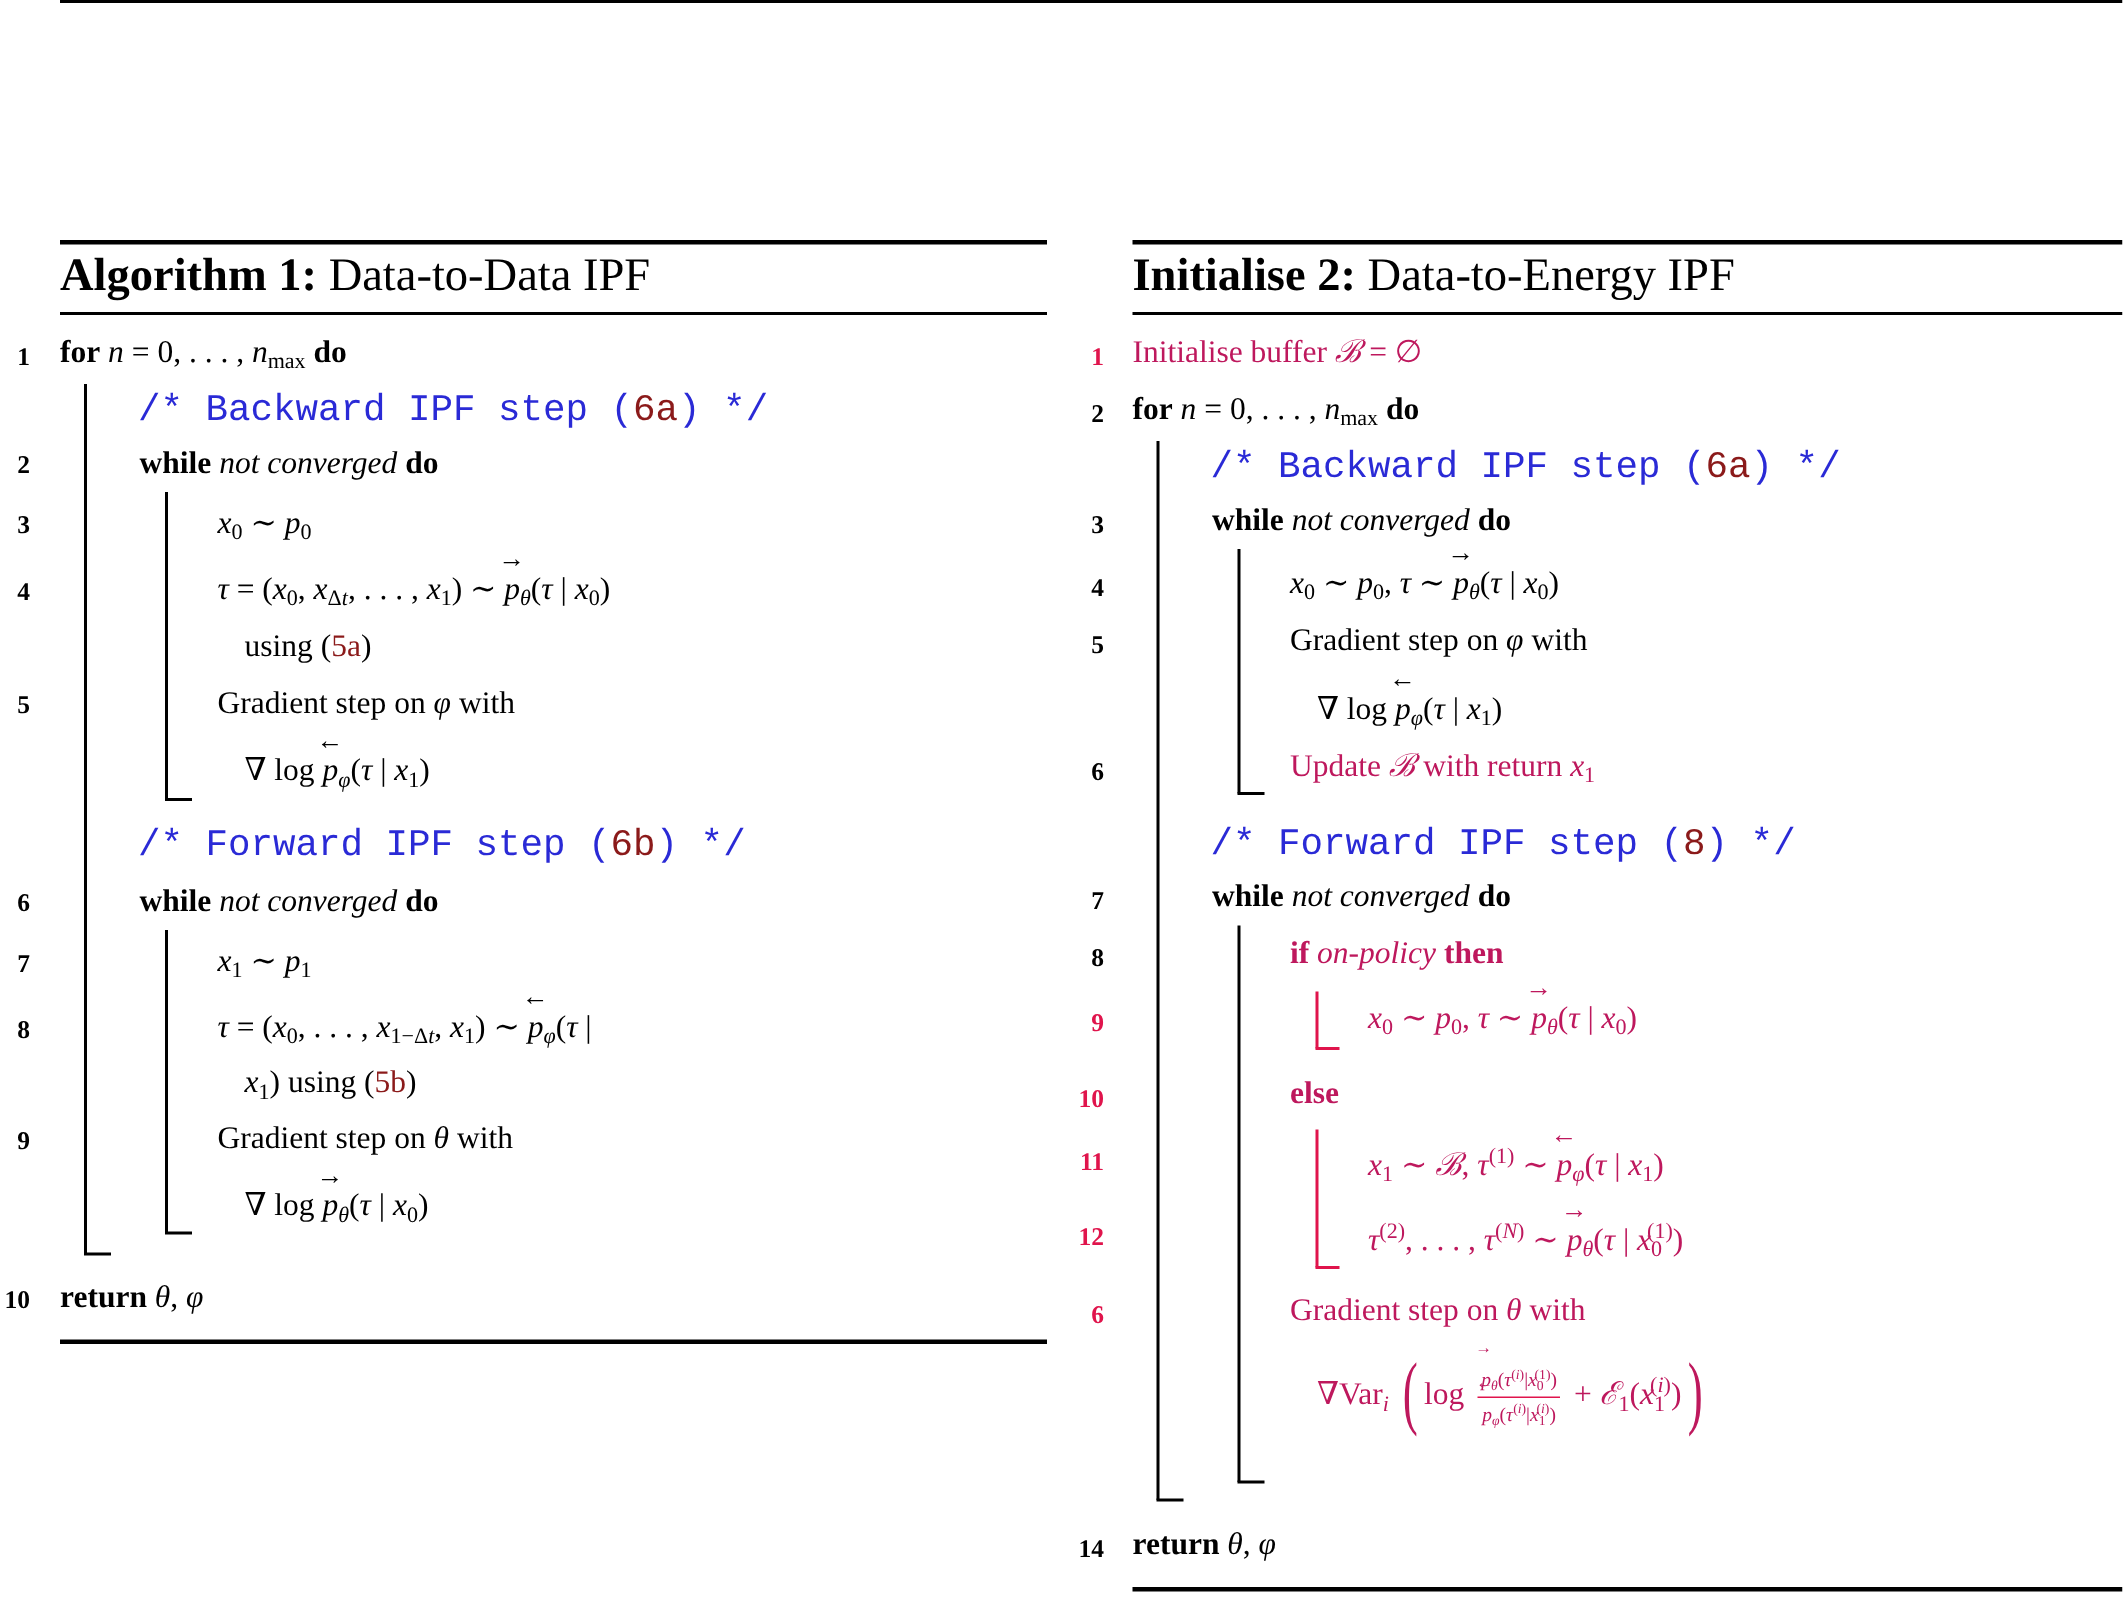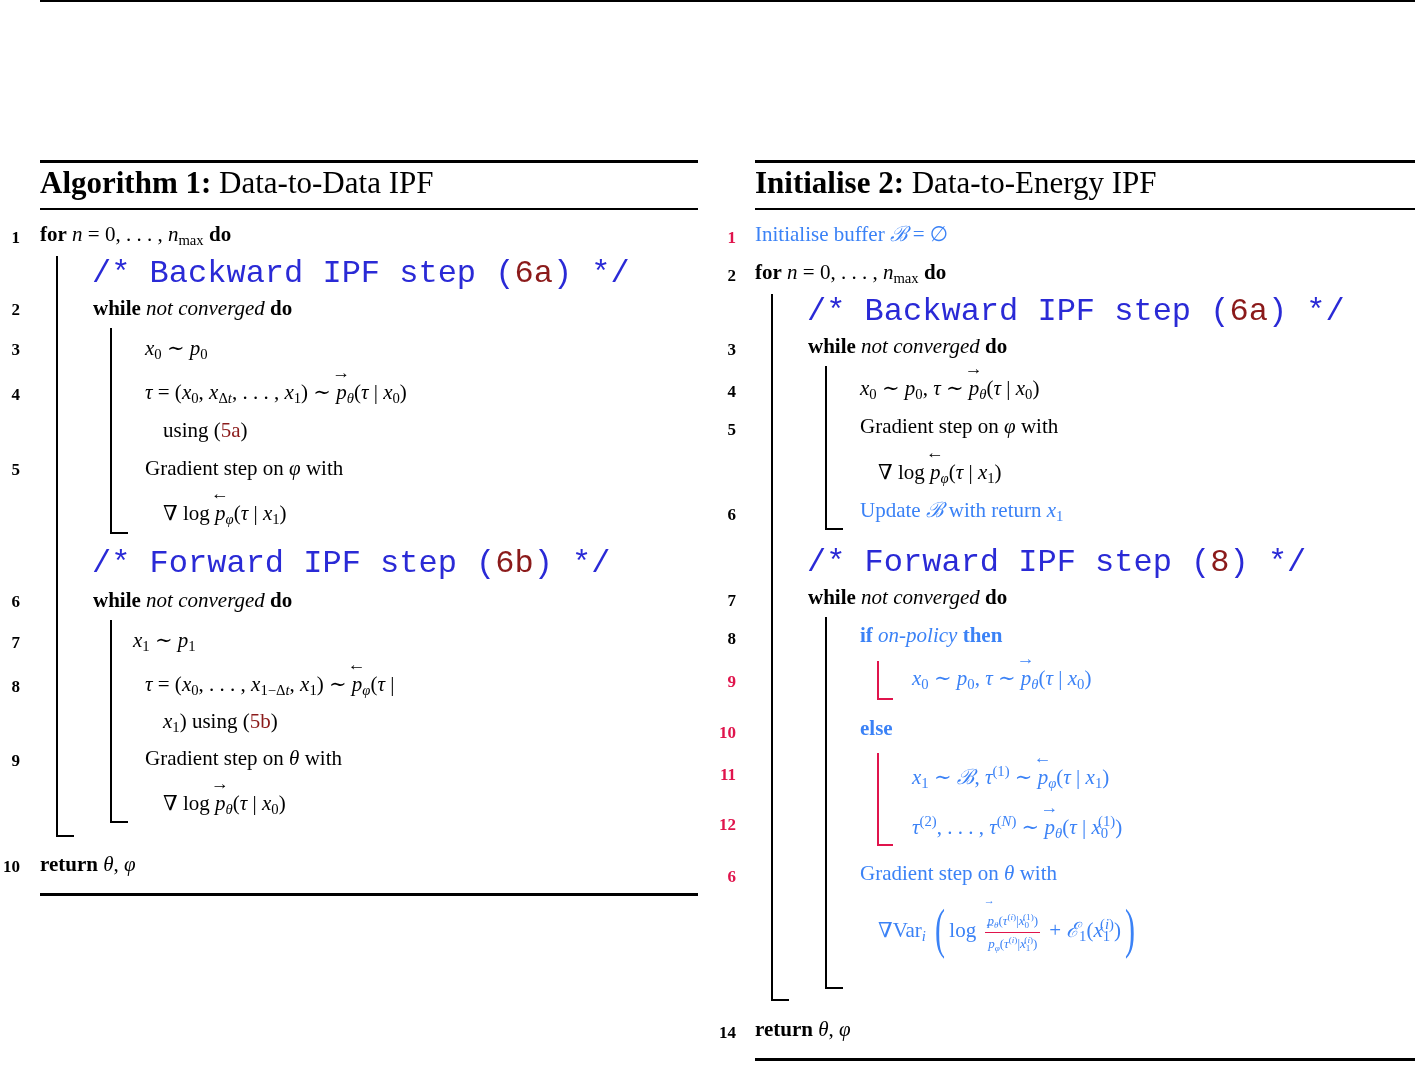--- a/index.html
+++ b/index.html
@@ -7,25 +7,25 @@
          font-family: "Liberation Serif", "DejaVu Serif", serif; color: #000; }
   .rule { position: absolute; background: #000; }
   .top-rule { left: 40px; top: 0; width: 1375px; height: 2px; }
   .algo-rule { position: absolute; height: 3px; background: #000; }
   .algo-rule.mid { height: 2px; }
   .algo-title { position: absolute; font-size: 31px; line-height: 36px; white-space: nowrap; }
   .algo-title .lbl { font-weight: bold; }
   .ln { position: absolute; width: 30px; text-align: right; font-weight: bold; font-size: 17px; line-height: 20px; }
   .ln.red { color: #e0144c; }
   .line { position: absolute; font-size: 21px; line-height: 36px; white-space: nowrap; }
-  .line.red { color: #3b82f6; }
+  .line.red { color: #be185d; }
   .kw { font-weight: bold; }
   .it { font-style: italic; }
   .ref { color: #8b1a1a; }
-  .cmt { font-family: "Liberation Mono", "DejaVu Sans Mono", monospace; font-size: 32px; color: #2a2ad6; }
+  .cmt { font-family: "Liberation Mono", "DejaVu Sans Mono", monospace; font-size: 25px; color: #2a2ad6; }
   .cmt .ref { color: #8b1a1a; }
   .sub { font-size: 0.7em; vertical-align: -0.3em; }
   .sup { font-size: 0.7em; vertical-align: 0.55em; }
   .vec { position: relative; display: inline-block; font-style: italic; }
   .vec::before { position: absolute; left: -4px; top: -20px; font-style: normal; font-size: 0.85em; }
   .vec.fwd::before { content: "\2192"; }
   .vec.bwd::before { content: "\2190"; }
   .cal { font-family: "DejaVu Serif", serif; font-style: italic; }
   .vbar { position: absolute; width: 1.5px; background: #000; }
   .hbar { position: absolute; height: 1.5px; background: #000; }
@@ -92,21 +92,21 @@
   <div class="line cmt" style="left:92px; top:546px;">
     <span>/* Forward IPF step (</span><span class="ref">6b</span><span>)    */</span>
   </div>
 
   <div class="ln" style="left:-10px; top:592px;">6</div>
   <div class="line" style="left:93px; top:582px;">
     <span class="kw">while</span> <span class="it">not converged</span> <span class="kw">do</span>
   </div>
 
   <div class="ln" style="left:-10px; top:633px;">7</div>
-  <div class="line" style="left:133px; top:622px;text-align:center;">
+  <div class="line" style="left:145px; top:622px;text-align:center;">
     <span class="it">x</span><span class="sub">1</span> ∼ <span class="it">p</span><span class="sub">1</span>
   </div>
 
   <div class="ln" style="left:-10px; top:677px;">8</div>
   <div class="line" style="left:145px; top:666px;">
     <span class="it">τ</span> = (<span class="it">x</span><span class="sub">0</span>, . . . , <span class="it">x</span><span class="sub">1−Δ<span class="it">t</span></span>, <span class="it">x</span><span class="sub">1</span>) ∼ <span class="vec bwd">p</span><span class="sub it">φ</span>(<span class="it">τ</span> |
   </div>
   <div class="line" style="left:163px; top:703px;">
     <span class="it">x</span><span class="sub">1</span>) <span>using</span> (<span class="ref">5b</span>)
   </div>

